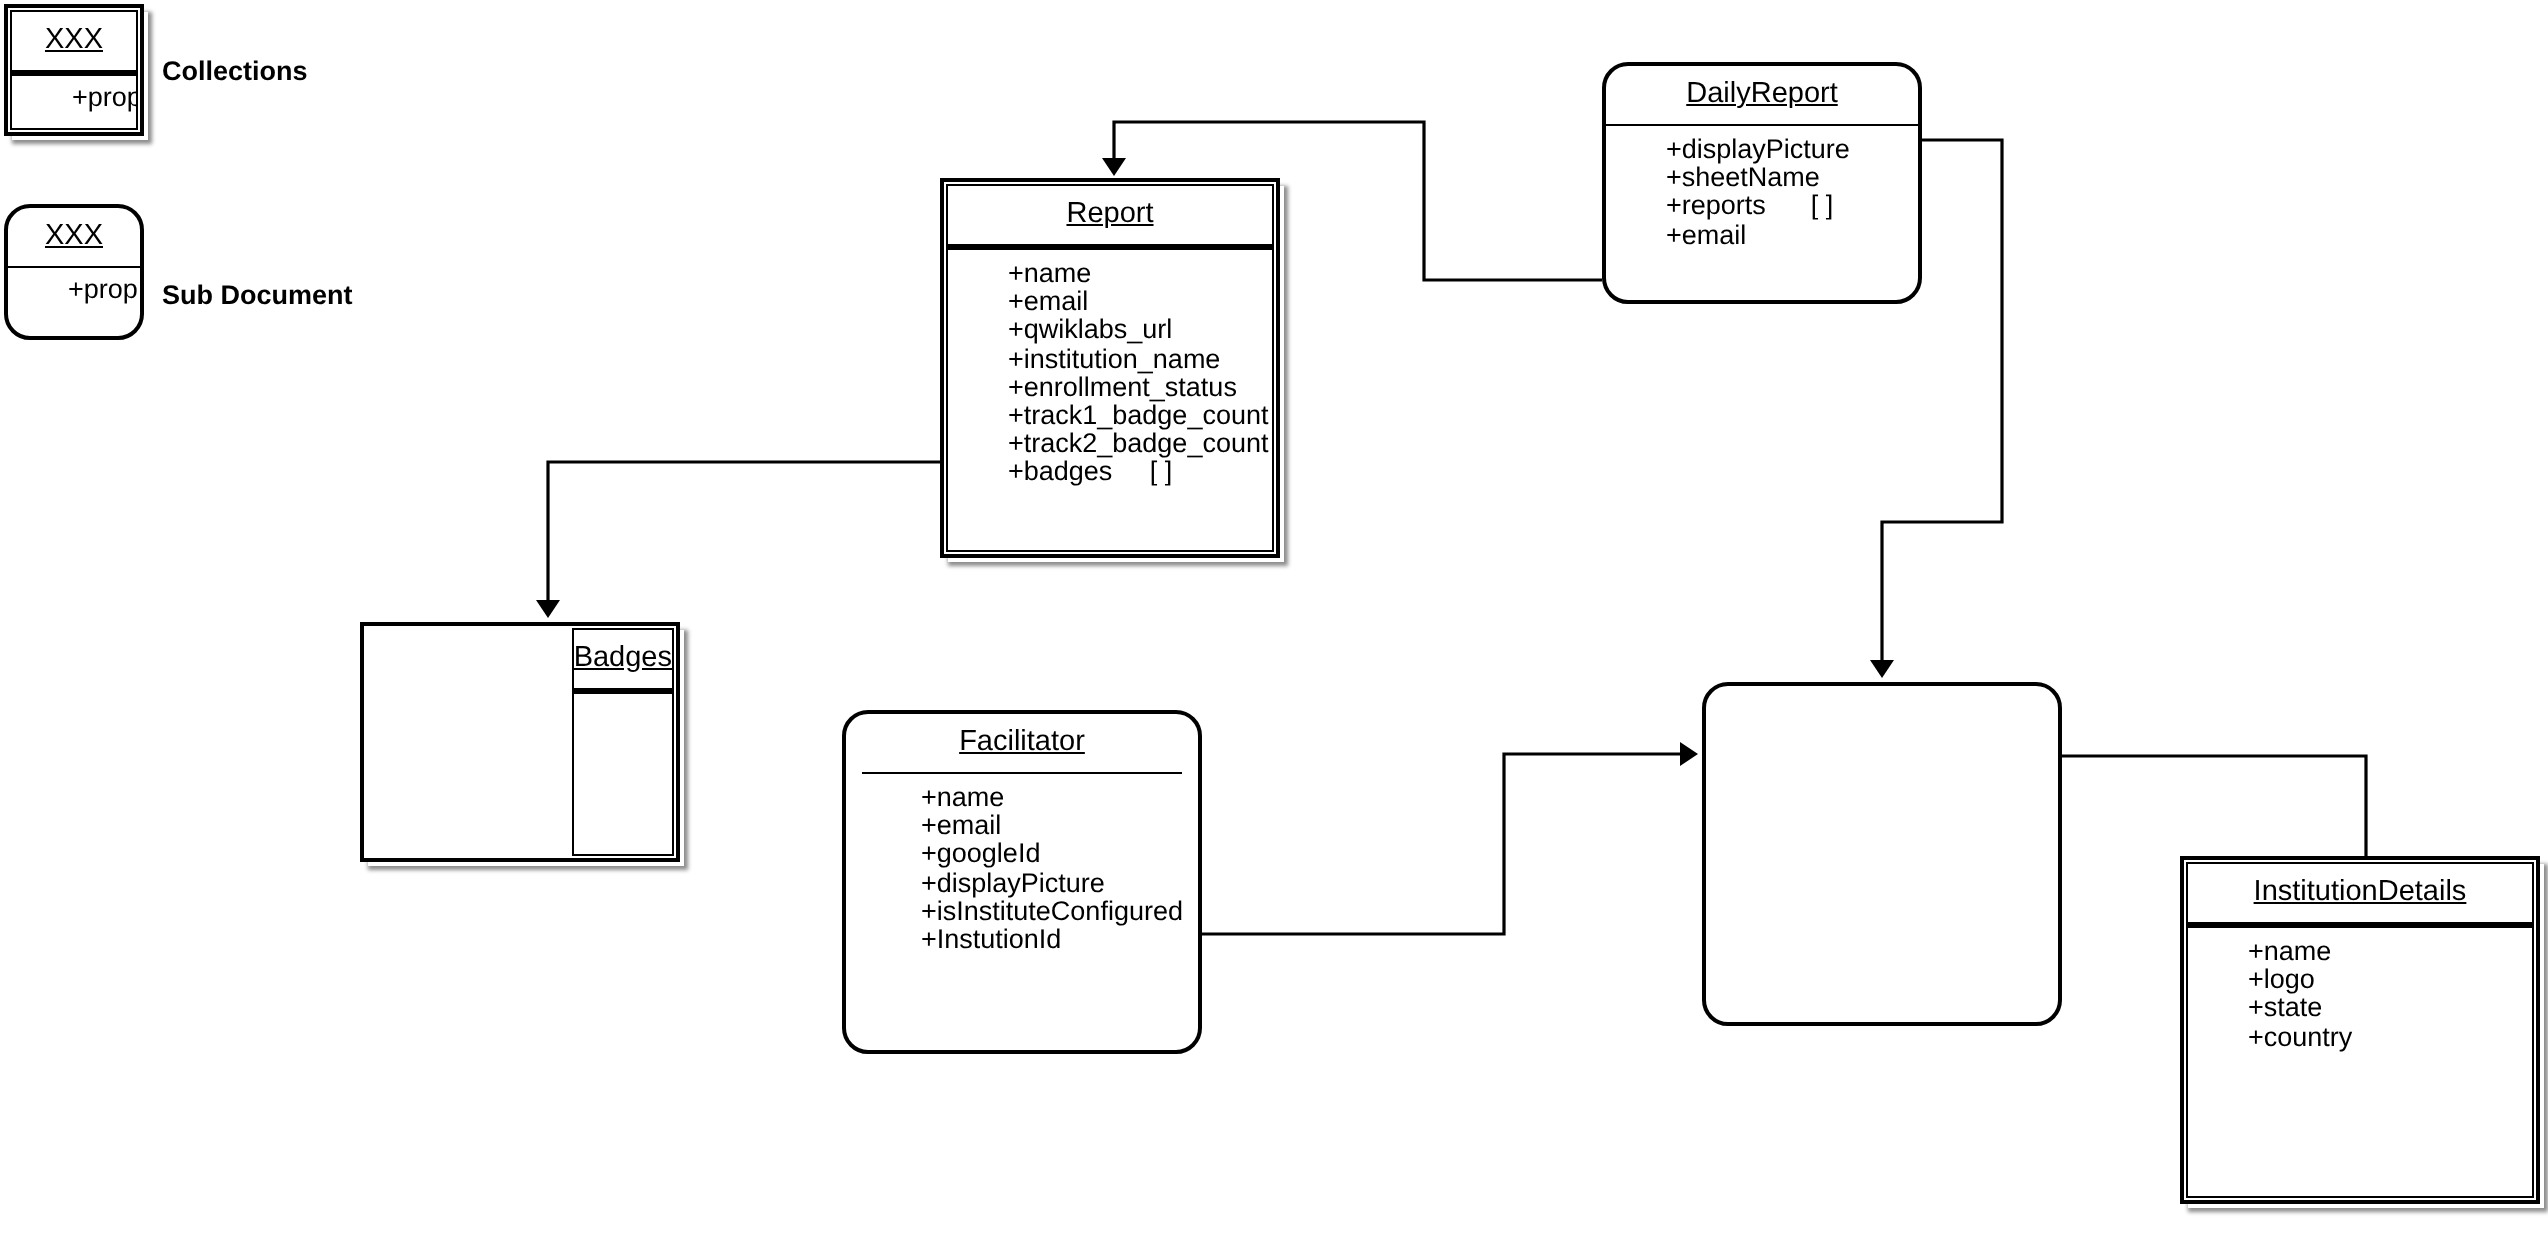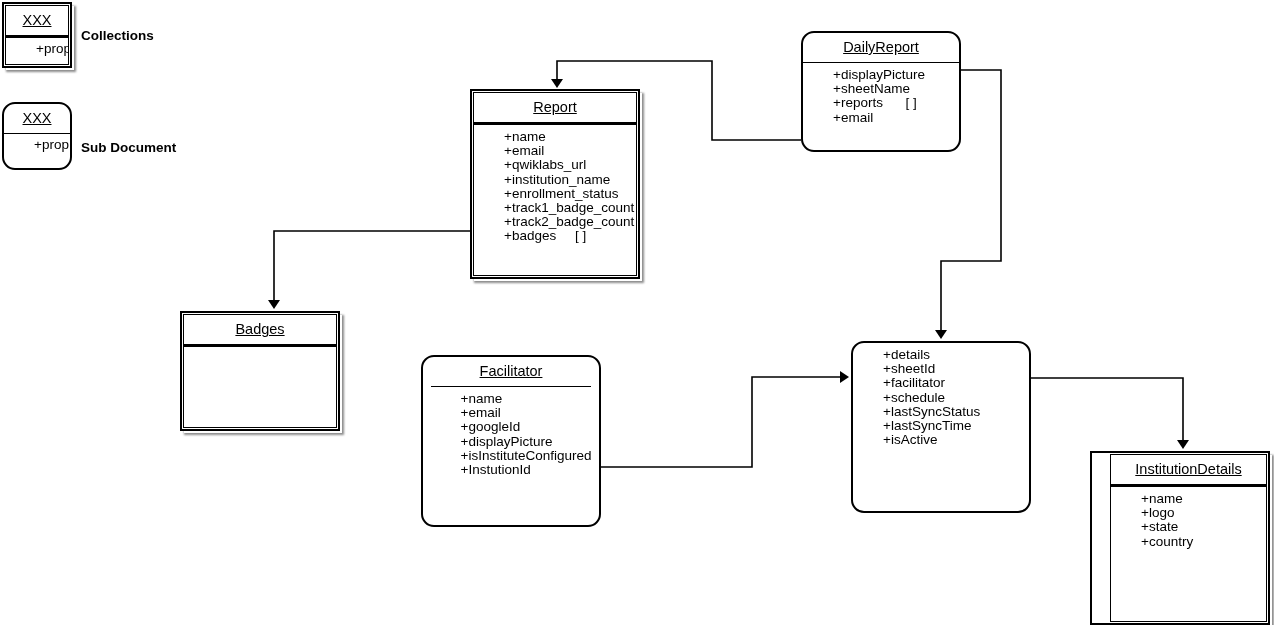--- a/index.html
+++ b/index.html
@@ -156,52 +156,43 @@
         <div class="node-inner">
           <div class="node-title">DailyReport</div>
           <div class="node-props">
             <div class="prop-row">+displayPicture</div>
             <div class="prop-row">+sheetName</div>
             <div class="prop-row">+reports      [ ]</div>
             <div class="prop-row">+email</div>
           </div>
         </div>
       </div>
-      <div class="node collection" style="left: 180px; top: 311px; width: 160px; height: 120px;">
+      <div class="node collection" style="left: 180px; top: 311px; width: 160px; height: 120px; align-items: flex-end;">
         <div class="node-inner">
           <div class="node-title">Badges</div>
         </div>
       </div>
       <div class="node subdoc" style="left: 421px; top: 355px; width: 180px; height: 172px; align-items: center;">
         <div class="node-inner">
           <div class="node-title">Facilitator</div>
           <div class="node-props">
             <div class="prop-row">+name</div>
             <div class="prop-row">+email</div>
             <div class="prop-row">+googleId</div>
             <div class="prop-row">+displayPicture</div>
             <div class="prop-row">+isInstituteConfigured</div>
             <div class="prop-row">+InstutionId</div>
           </div>
         </div>
       </div>
       <div class="node subdoc" style="left: 851px; top: 341px; width: 180px; height: 172px;">
         <div class="node-inner">
-          <div class="node-props">
-            <div class="prop-row">+details</div>
-            <div class="prop-row">+sheetId</div>
-            <div class="prop-row">+facilitator</div>
-            <div class="prop-row">+schedule</div>
-            <div class="prop-row">+lastSyncStatus</div>
-            <div class="prop-row">+lastSyncTime</div>
-            <div class="prop-row">+isActive</div>
-          </div>
-        </div>
-      </div>
-      <div class="node collection" style="left: 1090px; top: 451px; width: 180px; height: 174px; padding-left: 17px;">
+        </div>
+      </div>
+      <div class="node collection" style="left: 1090px; top: 428px; width: 180px; height: 174px;">
         <div class="node-inner">
           <div class="node-title">InstitutionDetails</div>
           <div class="node-props">
             <div class="prop-row">+name</div>
             <div class="prop-row">+logo</div>
             <div class="prop-row">+state</div>
             <div class="prop-row">+country</div>
           </div>
         </div>
       </div>

